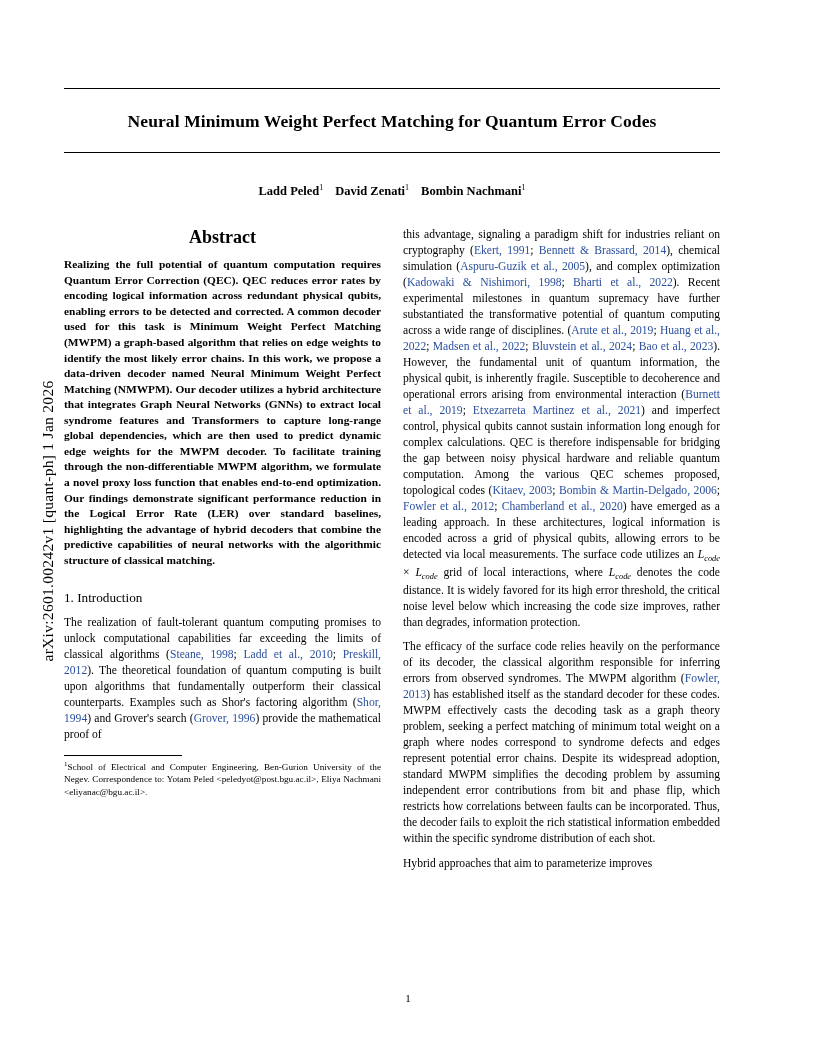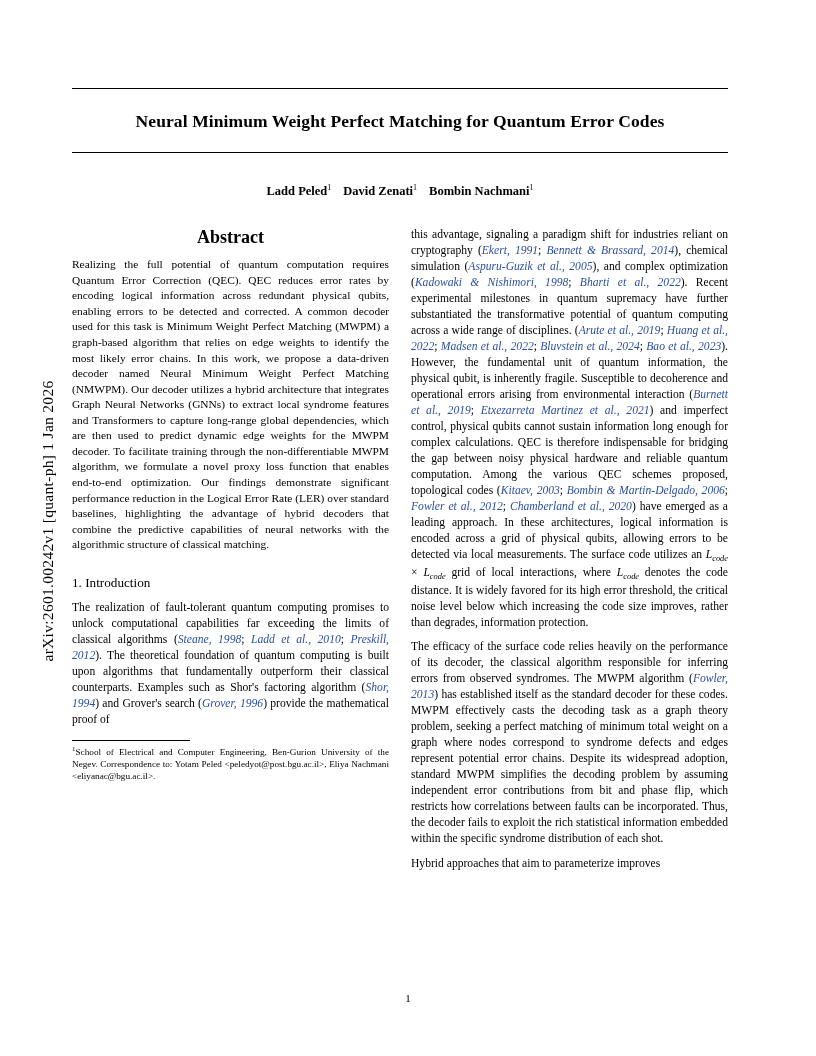--- a/index.html
+++ b/index.html
@@ -29,21 +29,21 @@
     transform-origin: center center;
     font-family: "Liberation Serif", serif;
     font-size: 15.5px;
     letter-spacing: 0.3px;
     color: #000;
     text-align: center;
     white-space: nowrap;
   }
   .content {
     position: absolute;
-    left: 72px;
+    left: 64px;
     top: 88px;
     width: 656px;
   }
   .rule {
     border-top: 1px solid #000;
     height: 0;
     width: 100%;
   }
   .title {
     text-align: center;
@@ -90,24 +90,24 @@
     margin: 0 0 9px 0;
     text-justify: inter-word;
     hyphens: auto;
   }
   p.abs {
     font-size: 11.4px;
     line-height: 1.365;
     text-align: justify;
     margin: 0;
     hyphens: auto;
+    font-weight: bold;
   }
   .cite {
     color: #2b4f9e;
-    font-style: italic;
   }
   .sec-title {
     font-size: 13.2px;
     font-weight: normal;
     margin: 22px 0 9px 0;
   }
   .footnote-wrap {
     margin-top: 12px;
   }
   .footnote-rule {

